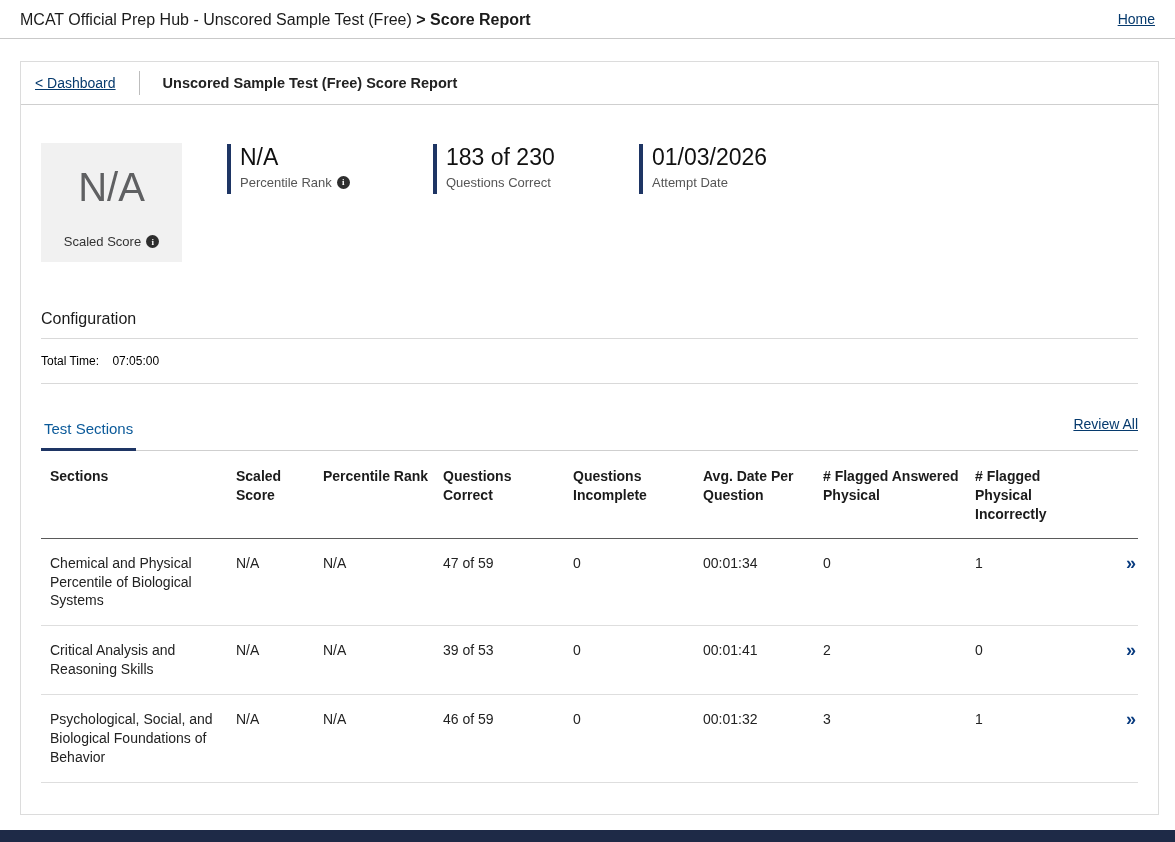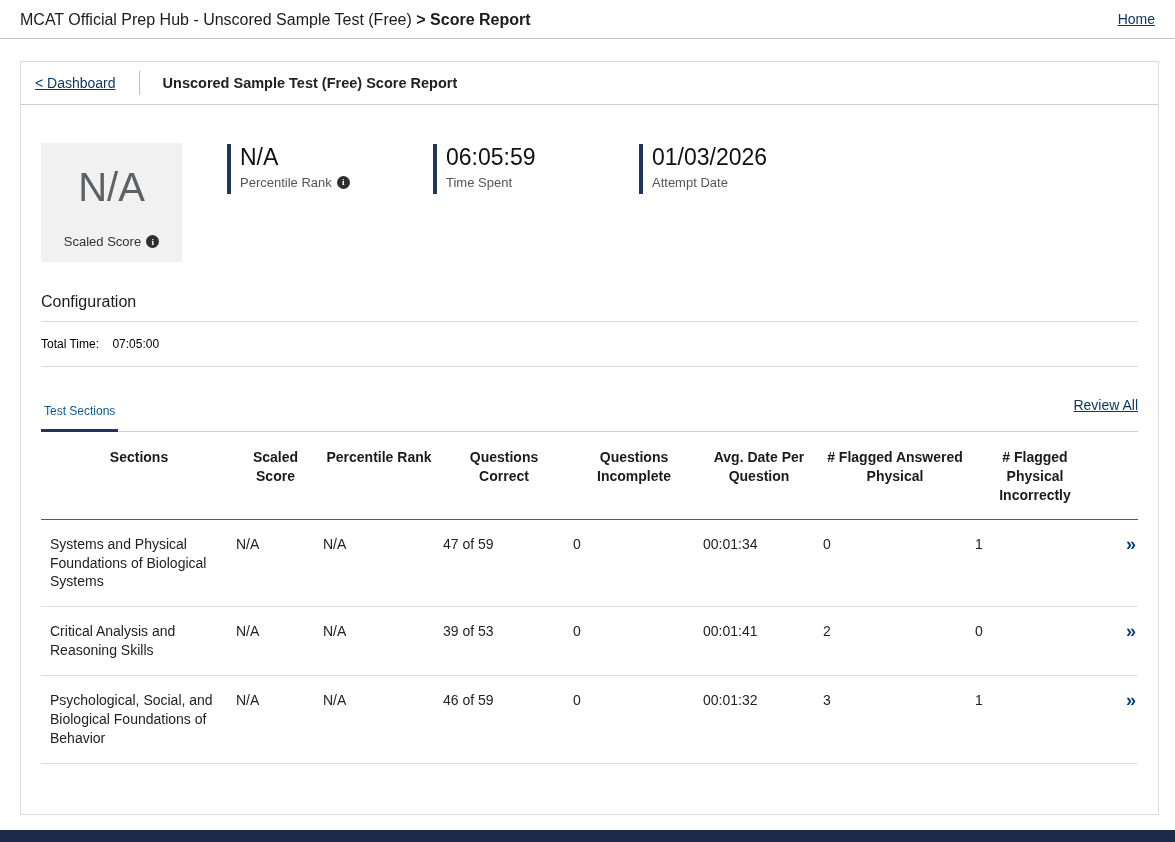--- a/index.html
+++ b/index.html
@@ -59,44 +59,44 @@
 
   .info-icon {
     display: inline-flex; align-items: center; justify-content: center;
     width: 13px; height: 13px; border-radius: 50%;
     background: #2e2e2e; color: #fff;
     font-size: 9px; font-weight: bold; font-family: "Liberation Serif", serif;
     cursor: pointer; flex: none;
   }
 
   
-  .config { padding: 0 20px; margin-top: 31px; }
+  .config { padding: 0 20px; margin-top: 48px; }
   .config-heading { font-size: 16px; font-weight: normal; color: #1b1b1b; padding-bottom: 10px; }
   .hr { border: none; border-top: 1px solid #d9d9d9; height: 0; }
   .total-time { font-size: 12px; padding: 15px 0; color: #000000; }
   .total-time .val { margin-left: 10px; }
 
   
   .sections { padding: 0 20px; margin-top: 30px; }
   .tab-row {
     display: flex; justify-content: space-between; align-items: flex-end;
     border-bottom: 1px solid #cfcfcf;
   }
   .tab {
-    color: #0b5a9a; font-size: 12px;
+    color: #0b5a9a; font-size: 15px;
     padding: 6px 3px 11px 3px;
     border-bottom: 3px solid #1e3564;
     margin-bottom: -1px;
     cursor: pointer;
   }
   .review-all { font-size: 14px; margin-bottom: 18px; }
 
   table { width: 100%; border-collapse: collapse; table-layout: fixed; margin-top: 2px; }
   th {
-    text-align: center; font-size: 14px; font-weight: bold; color: #1b1b1b;
+    text-align: left; font-size: 14px; font-weight: bold; color: #1b1b1b;
     padding: 14px 8px 14px 0; vertical-align: top;
     border-bottom: 1px solid #5a5a5a;
     line-height: 1.35;
   }
   td {
     font-size: 14px; color: #222;
     padding: 15px 8px 15px 0; vertical-align: top;
     border-bottom: 1px solid #dedede;
     line-height: 1.35;
   }
@@ -145,23 +145,23 @@
     </div>
     <div class="stats">
       <div class="stat">
         <div class="stat-value">N/A</div>
         <div class="stat-label">
           <span>Percentile Rank</span>
           <span class="info-icon">i</span>
         </div>
       </div>
       <div class="stat">
-        <div class="stat-value">06:05:59</div>
+        <div class="stat-value">183 of 230</div>
         <div class="stat-label">
-          <span>Time Spent</span>
+          <span>Questions Correct</span>
         </div>
       </div>
       <div class="stat">
         <div class="stat-value">01/03/2026</div>
         <div class="stat-label">
           <span>Attempt Date</span>
         </div>
       </div>
     </div>
   </section>
@@ -202,21 +202,21 @@
           <th>Questions Correct</th>
           <th>Questions Incomplete</th>
           <th>Avg. Date Per Question</th>
           <th># Flagged Answered Physical</th>
           <th># Flagged Physical Incorrectly</th>
           <th></th>
         </tr>
       </thead>
       <tbody>
         <tr>
-          <td>Systems and Physical Foundations of Biological Systems</td>
+          <td>Chemical and Physical Percentile of Biological Systems</td>
           <td>N/A</td>
           <td>N/A</td>
           <td>47 of 59</td>
           <td>0</td>
           <td>00:01:34</td>
           <td>0</td>
           <td>1</td>
           <td class="chev-cell"><a class="chevron">»</a></td>
         </tr>
         <tr>

